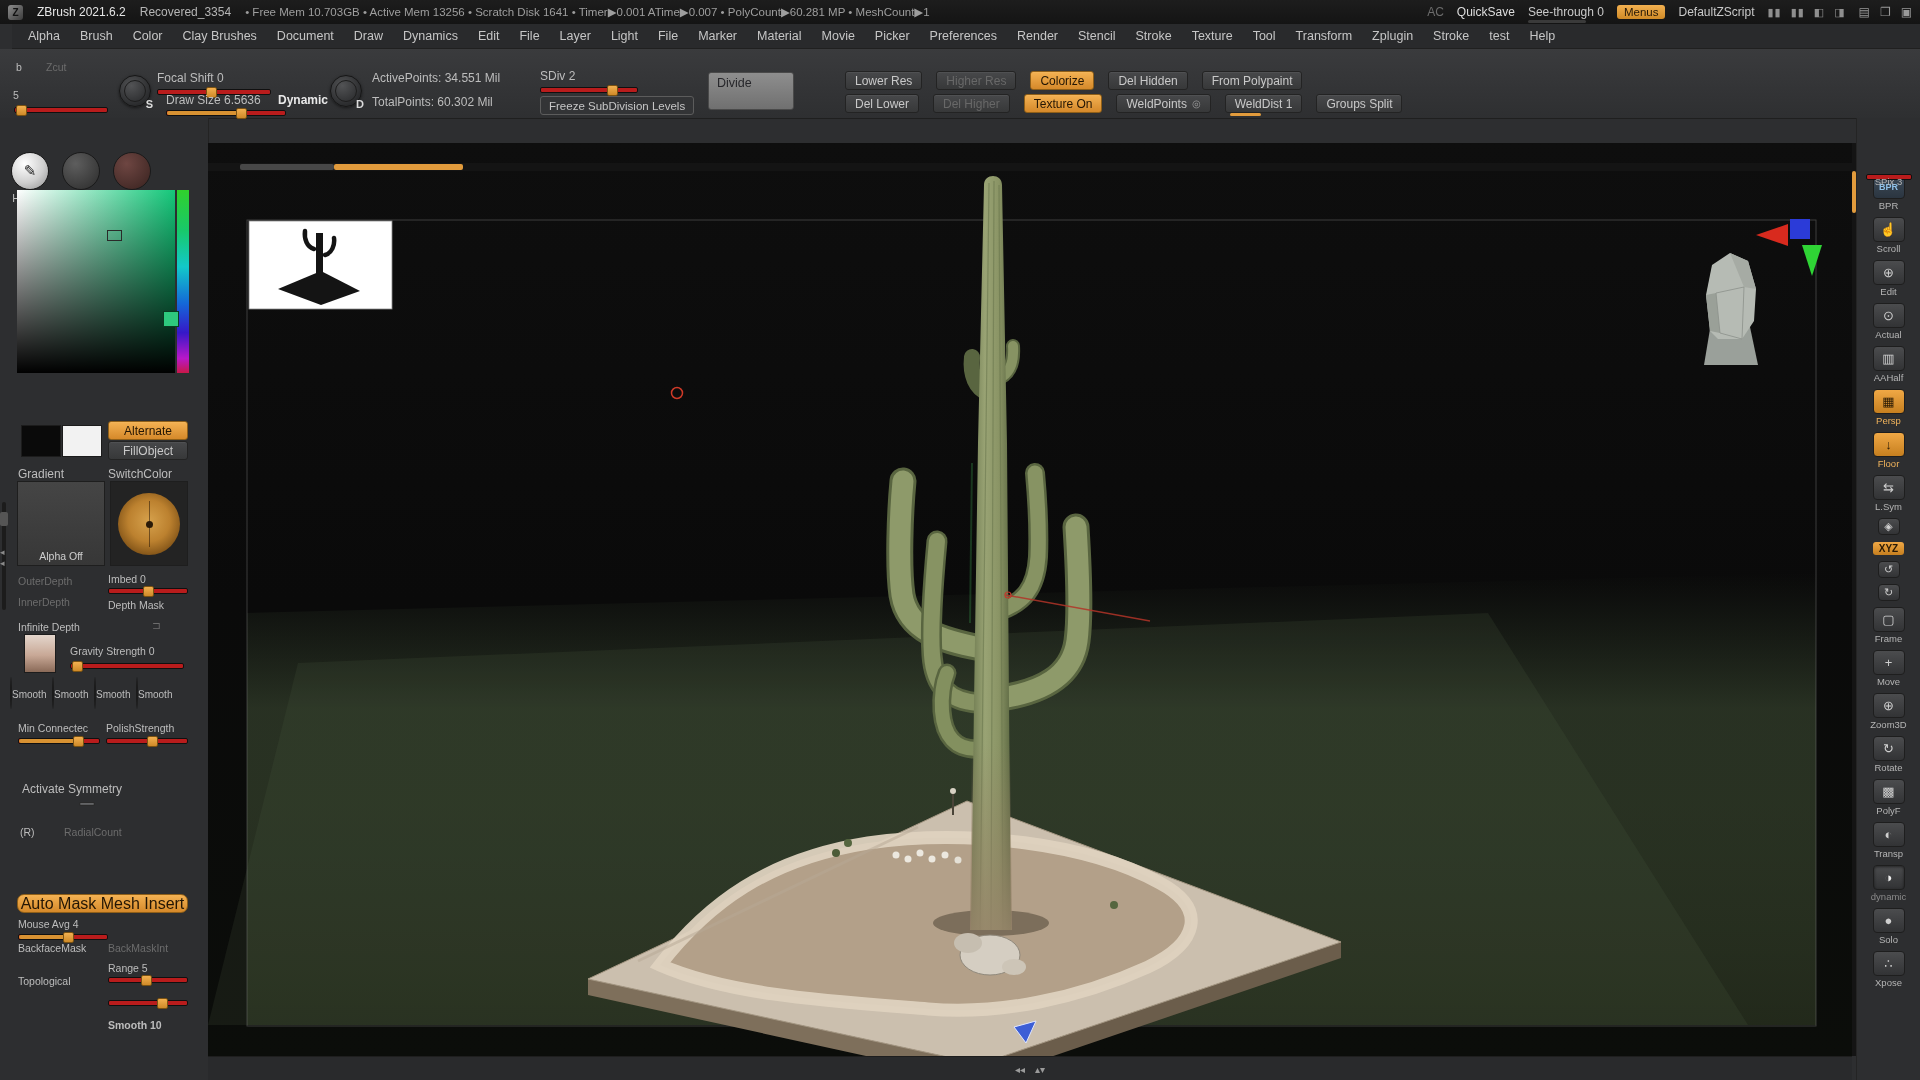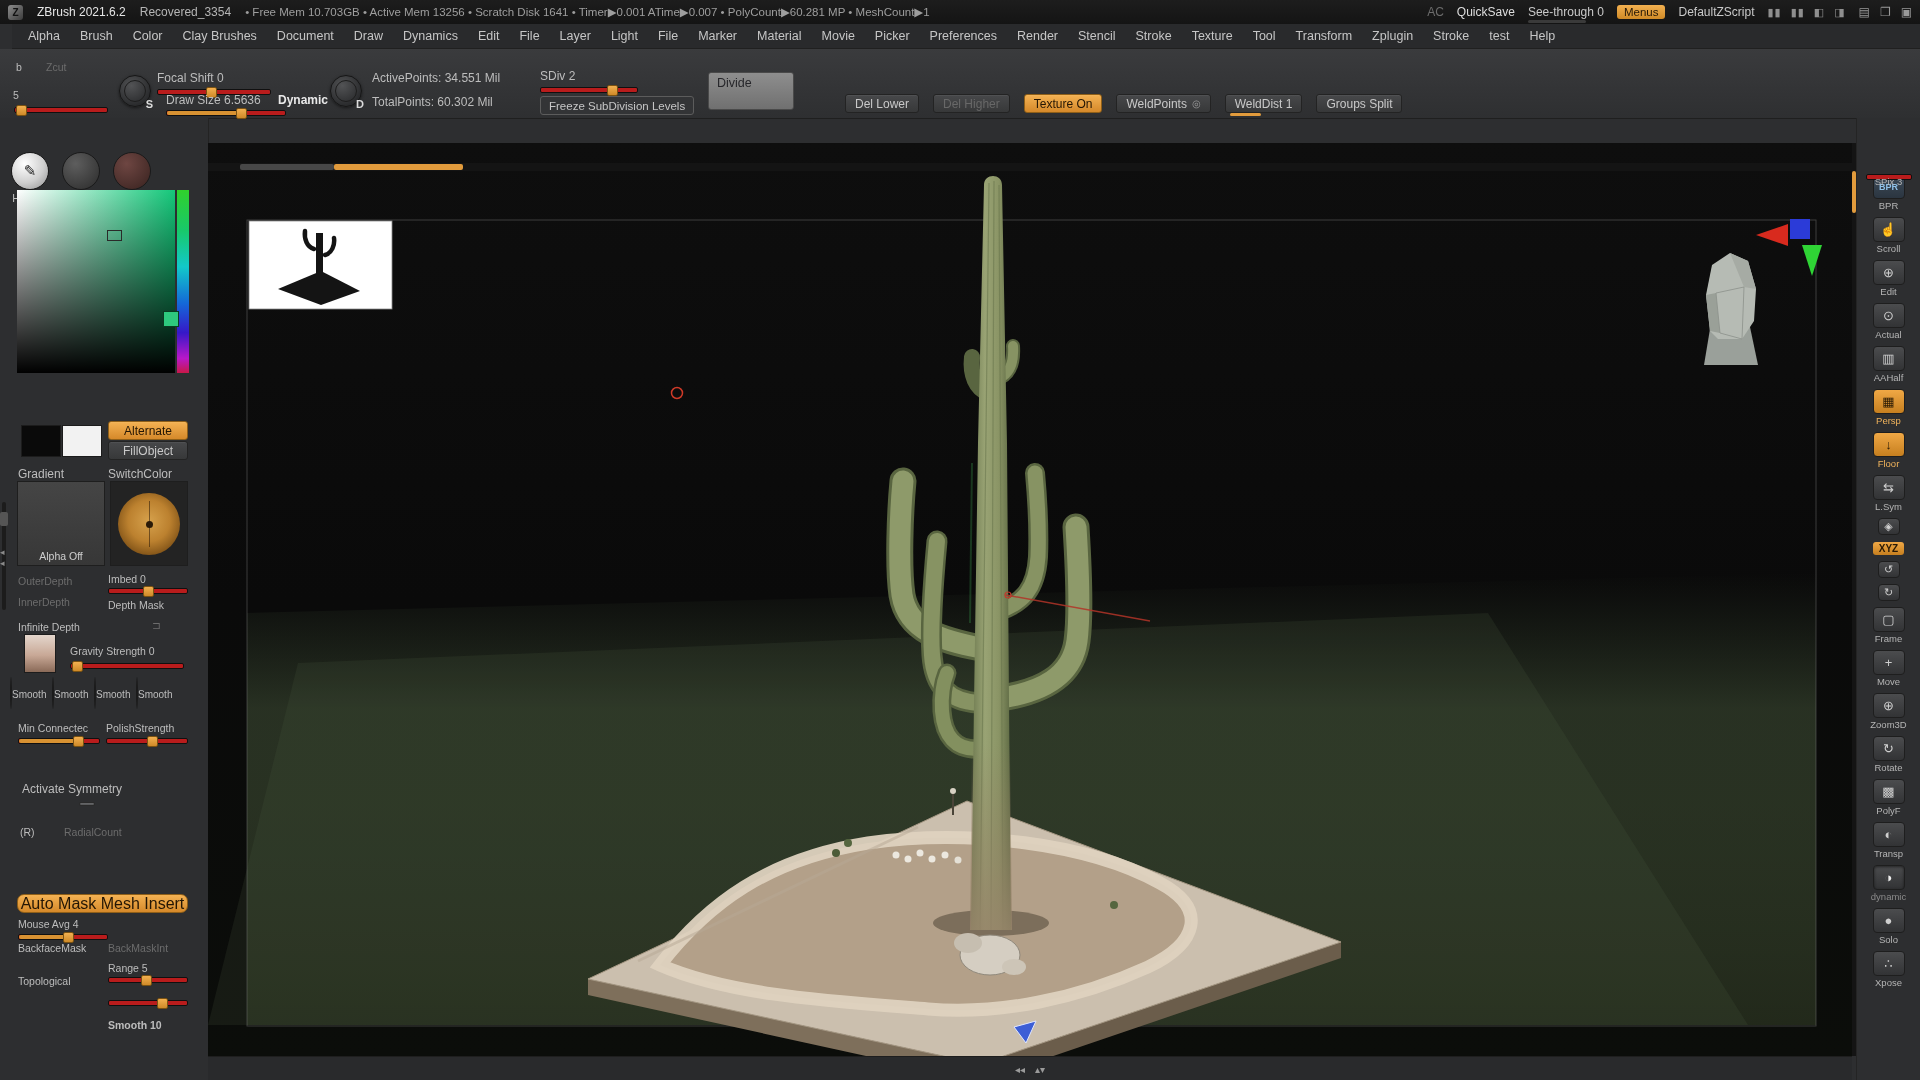--- a/index.html
+++ b/index.html
@@ -218,20 +218,38 @@
     <span class="txt" style="left:372px;top:46px;">TotalPoints: 60.302 Mil</span>
 
     <span class="txt" style="left:540px;top:20px;">SDiv 2</span>
     <div class="slider" style="left:540px;top:38px;width:96px;">
         <span class="nub" style="left:66px;"></span>
       </div>
     <div class="freeze-btn" style="left:540px;top:47px;">Freeze SubDivision Levels</div>
 
     <div class="divide-btn" style="left:708px;top:23px;width:86px;height:38px;">Divide</div>
 
+    <div class="shelf-row" style="left:845px;top:22px;">
+
+    <div class="btn">
+          <span>Lower Res</span>
+        </div>
+        <div class="btn dim">
+          <span>Higher Res</span>
+        </div>
+        <div class="btn on">
+          <span>Colorize</span>
+        </div>
+        <div class="btn">
+          <span>Del Hidden</span>
+        </div>
+        <div class="btn">
+          <span>From Polypaint</span>
+        </div>
+      </div>
     <div class="shelf-row" style="left:845px;top:45px;">
 
     <div class="btn">
           <span>Del Lower</span>
         </div>
         <div class="btn dim">
           <span>Del Higher</span>
         </div>
         <div class="btn on">
           <span>Texture On</span>

